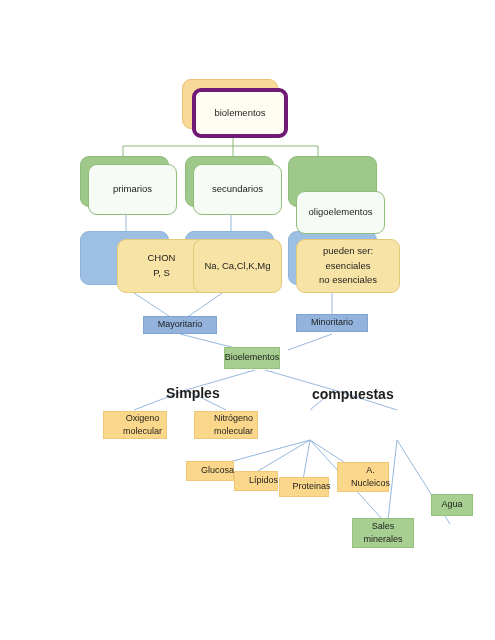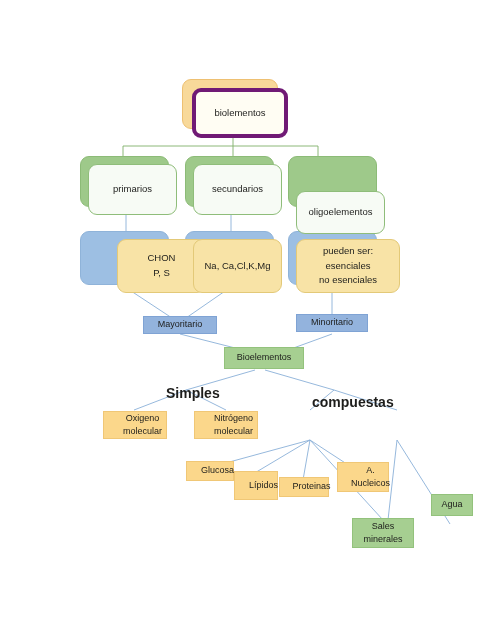--- a/index.html
+++ b/index.html
@@ -159,45 +159,45 @@
     </span>
   </div>
 
   <div class="rect r-blue" style="left:143px;top:316px;width:74px;height:18px;">
     <span class="lines">Mayoritario</span>
   </div>
   <div class="rect r-blue" style="left:296px;top:314px;width:72px;height:18px;">
     <span class="lines">Minoritario</span>
   </div>
 
-  <div class="rect r-green" style="left:224px;top:347px;width:80px;height:22px;">
+  <div class="rect r-green" style="left:224px;top:347px;width:56px;height:22px;">
     <span class="lines">Bioelementos</span>
   </div>
 
   <div class="freetext" style="left:166px;top:385px;">Simples</div>
-  <div class="freetext" style="left:312px;top:386px;margin-top:8px;">compuestas</div>
+  <div class="freetext" style="left:312px;top:386px;">compuestas</div>
 
   <div class="rect r-amber" style="left:103px;top:411px;width:64px;height:28px;">
     <span class="lines">
       <span>Oxigeno</span><br>
       <span>molecular</span>
     </span>
   </div>
   <div class="rect r-amber" style="left:194px;top:411px;width:64px;height:28px;">
     <span class="lines">
       <span>Nitrógeno</span><br>
       <span>molecular</span>
     </span>
   </div>
 
 
   <div class="rect r-amber" style="left:186px;top:461px;width:48px;height:20px;">
     <span class="lines">Glucosa</span>
   </div>
-  <div class="rect r-amber" style="left:234px;top:471px;width:44px;height:29px;">
+  <div class="rect r-amber" style="left:234px;top:471px;width:44px;height:20px;">
     <span class="lines">Lípidos</span>
   </div>
   <div class="rect r-amber" style="left:279px;top:477px;width:50px;height:20px;">
     <span class="lines">Proteinas</span>
   </div>
   <div class="rect r-amber" style="left:337px;top:462px;width:52px;height:30px;">
     <span class="lines">
       <span>A.</span><br>
       <span>Nucleicos</span>
     </span>

